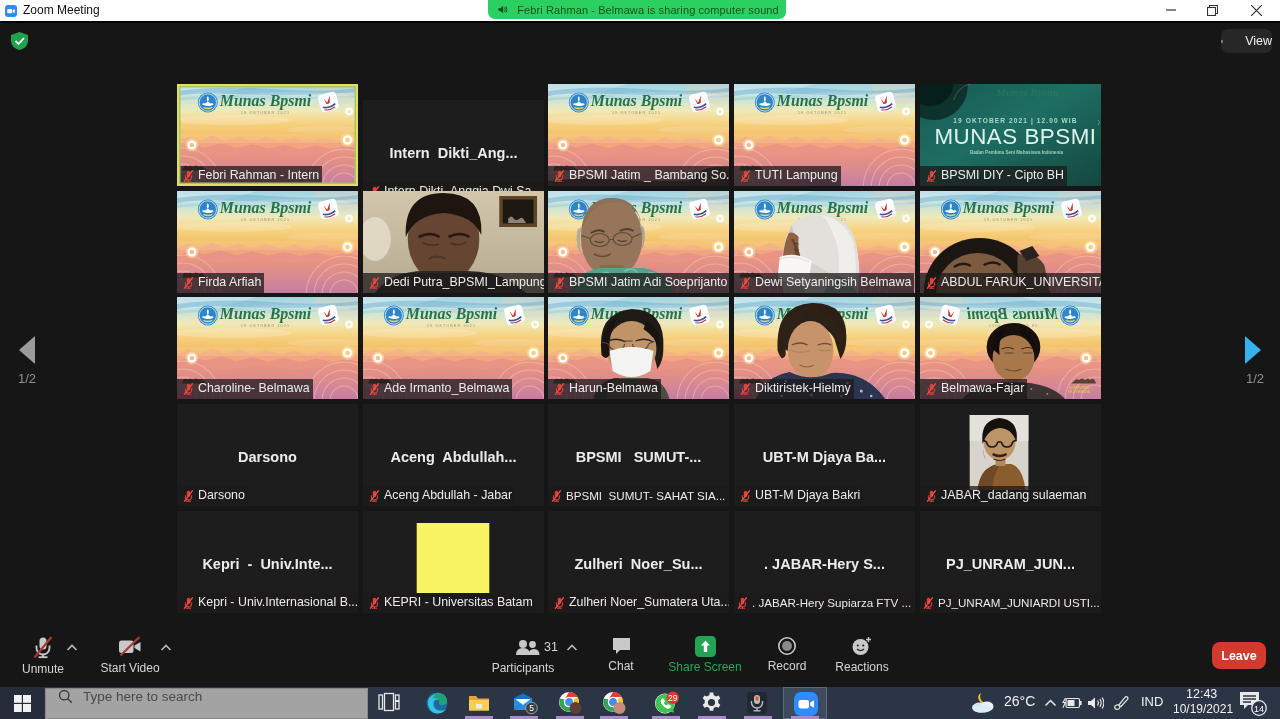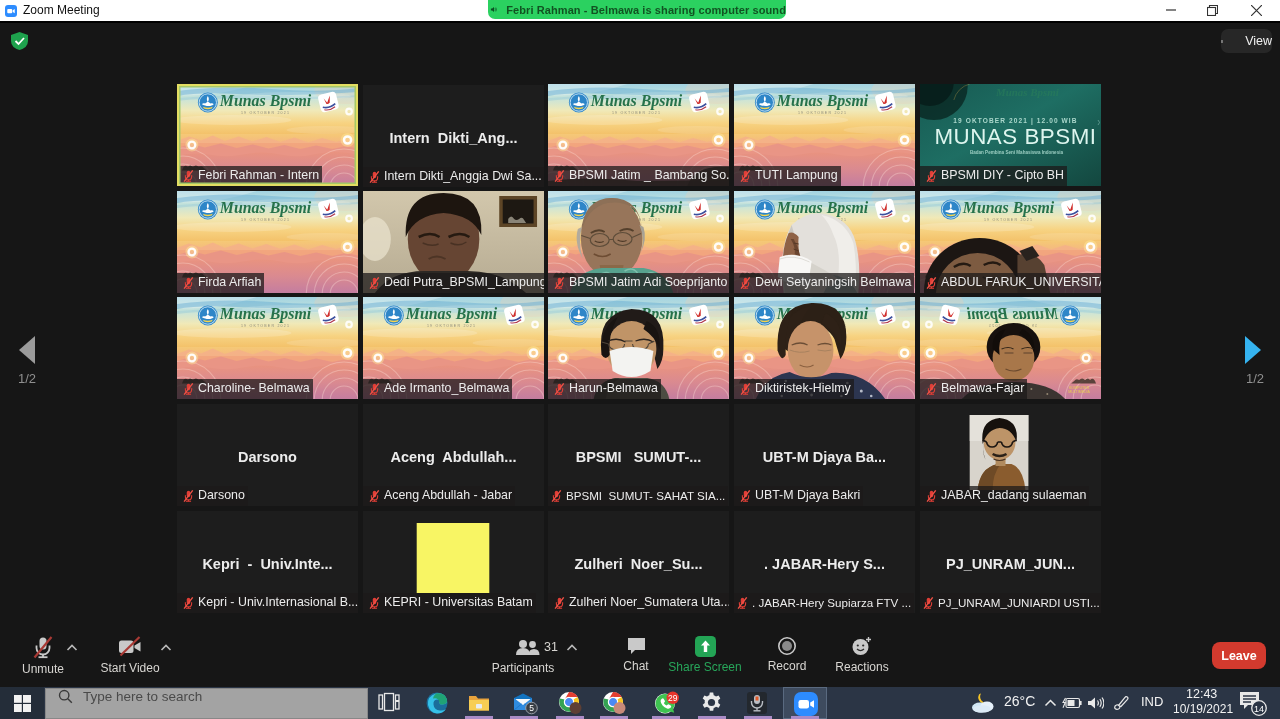--- a/index.html
+++ b/index.html
@@ -1,17 +1,17 @@
 <!DOCTYPE html>
 <html><head><meta charset="utf-8"><style>
 *{margin:0;padding:0;box-sizing:border-box}
 html,body{width:1280px;height:719px;overflow:hidden;background:#161616;font-family:"Liberation Sans",sans-serif}
 .titlebar{position:absolute;left:0;top:0;width:1280px;height:21px;background:#fff;z-index:30}
 .ttxt{position:absolute;left:23px;top:3px;font-size:12px;color:#111}
-.banner{position:absolute;left:488px;top:0;width:298px;height:19px;background:#2bd160;border-radius:0 0 7px 7px;display:flex;align-items:center;justify-content:center;font-size:11px;font-weight:700;color:#125222;white-space:nowrap;letter-spacing:.1px}
+.banner{position:absolute;left:488px;top:0;width:298px;height:19px;background:#2bd160;border-radius:0 0 7px 7px;display:flex;align-items:center;justify-content:center;font-size:11px;font-weight:400;color:#125222;white-space:nowrap;letter-spacing:.1px}
 .wbtn{position:absolute;top:5px}
 .stage{position:absolute;left:0;top:21px;width:1280px;height:666px;background:#161616}
 .stage:before{content:"";position:absolute;left:0;top:0;width:1280px;height:2px;background:#000}
 .viewbtn{position:absolute;left:1221px;top:29px;width:51px;height:24px;background:#272727;border-radius:7px;display:flex;align-items:center;justify-content:center;gap:22px;color:#f0f0f0;font-size:12.5px}
 .pgno{position:absolute;top:371px;color:#8f8f8f;font-size:13px;width:28px;text-align:center}
 .tile{position:absolute;width:181px;height:102px;background:#1d1d1d;overflow:hidden}
 .vid{position:absolute;left:0;top:0;width:100%;height:100%;display:block}
 .bord{position:absolute;left:0;top:0;right:0;bottom:0;border:2px solid #e3dd62;box-shadow:inset 0 0 0 1.5px #a5c868}
 .nm{position:absolute;left:0;bottom:0;max-width:100%;overflow:hidden;display:flex;align-items:center;gap:4px;background:rgba(28,26,26,.75);color:#ececec;font-size:12.4px;line-height:15px;padding:2px 3px 3px 6px;white-space:nowrap}
 .nm.tight{font-size:11.6px;padding-left:3px}
@@ -137,21 +137,21 @@
       <use href="#munas"></use>
     </svg>
     <div class="nm">
       <svg class="micv" viewBox="0 0 12 13" width="11" height="12">
         <use href="#mic"></use>
       </svg>
       <span>Febri Rahman - Intern</span>
     </div>
     <div class="bord"></div>
   </div>
-<div class="tile" style="left:363px;top:85px">
+<div class="tile" style="left:363px;top:100px">
     <div class="cn">Intern&nbsp; Dikti_Ang...</div>
     <div class="nm">
       <svg class="micv" viewBox="0 0 12 13" width="11" height="12">
         <use href="#mic"></use>
       </svg>
       <span>Intern Dikti_Anggia Dwi Sa...</span>
     </div>
   </div>
 <div class="tile" style="left:548px;top:84px">
     <svg class="vid" viewBox="0 0 182 102" preserveAspectRatio="none">
@@ -557,21 +557,21 @@
   <circle cx="18.5" cy="5.5" r="3.4" fill="#c9c9c9"></circle>
   <path d="M14.5,16 q0,-6 5.5,-6 q5.5,0 5.5,6 Z" fill="#c9c9c9"></path>
  </svg>
  <span class="tnum">31</span>
     </div>
  <div class="tlab">Participants</div>
 </div>
 <svg class="caret" style="left:566px" width="12" height="8" viewBox="0 0 12 8">
     <path d="M1.5,6 L6,1.5 L10.5,6" stroke="#b9b9b9" stroke-width="1.6" fill="none"></path>
   </svg>
-<div class="tbi" style="left:606px;width:60px">
+<div class="tbi" style="left:591px;width:60px">
  <svg width="21" height="20" viewBox="0 0 21 20">
   <path d="M2,2 h17 v12 h-10 l-4,4 v-4 h-3 Z" fill="#c9c9c9"></path>
  </svg>
  <div class="tlab">Chat</div>
 </div>
 <div class="tbi" style="left:664px;width:82px">
  <svg width="21" height="21" viewBox="0 0 21 21">
   <rect width="21" height="21" rx="4.5" fill="#23a455"></rect>
   <path d="M10.5,4.5 L15,9.5 h-2.8 v6.5 h-3.4 V9.5 H6 Z" fill="#fff"></path>
  </svg>

